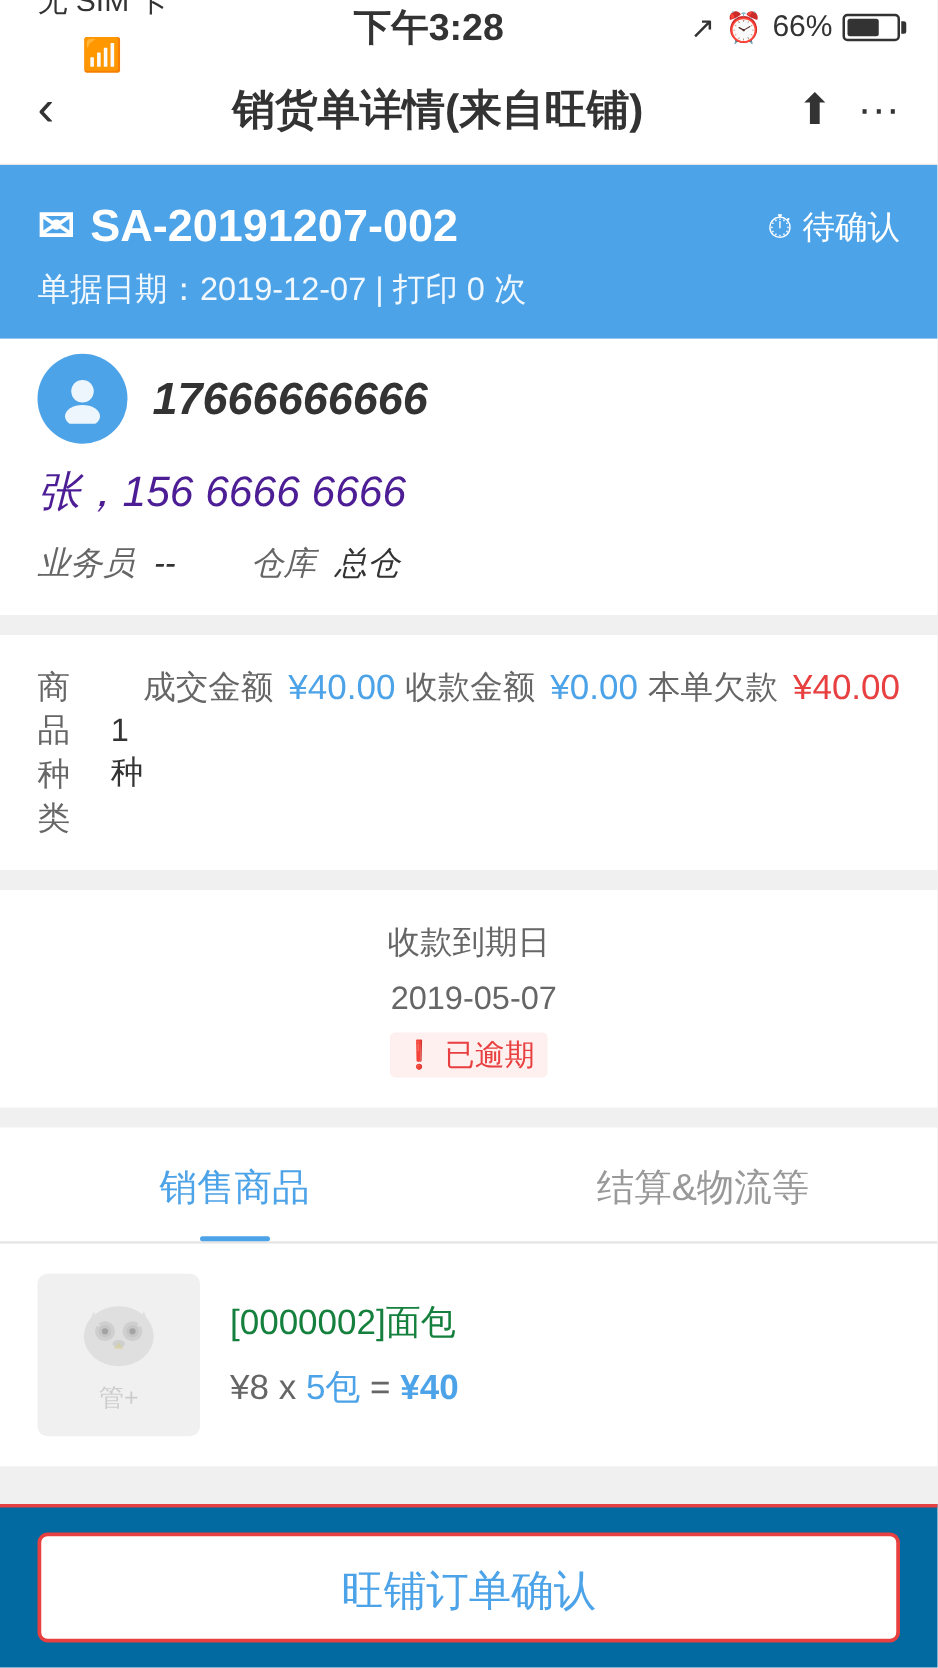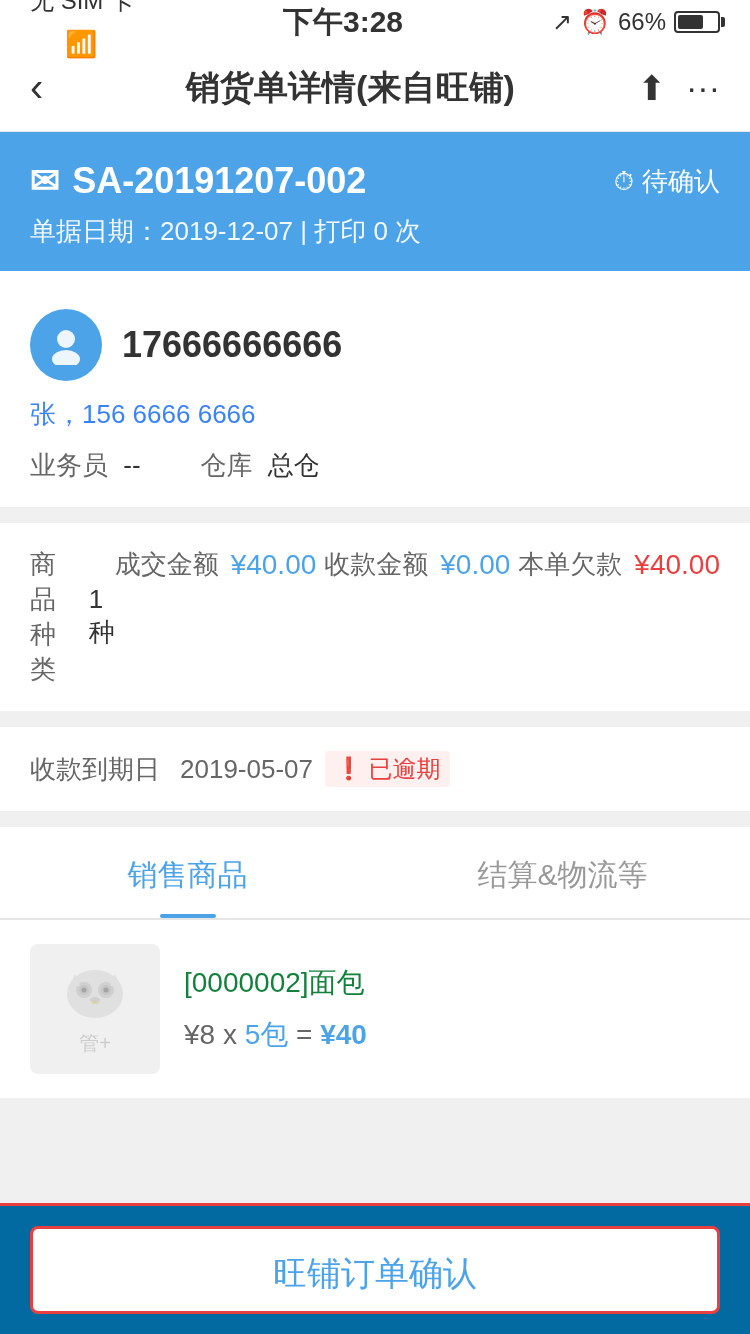--- a/index.html
+++ b/index.html
@@ -107,21 +107,22 @@
     }
 
     
     .section {
       background: #fff;
       margin-bottom: 16px;
     }
 
     
     .customer-section {
-      padding: 38px 30px 24px;
+      padding: 12px 30px 24px;
+      font-style: italic;
     }
     .customer-row {
       display: flex;
       align-items: center;
       gap: 20px;
       margin-bottom: 16px;
     }
     .avatar {
       width: 72px; height: 72px;
       border-radius: 50%;
@@ -129,22 +130,22 @@
       display: flex; align-items: center; justify-content: center;
       color: #fff; font-size: 40px;
       flex-shrink: 0;
     }
     .customer-phone {
       font-size: 36px;
       font-weight: 600;
       color: #333;
     }
     .customer-detail {
-      font-size: 26px;
-      color: #3b82f6;
+      font-size: 34px;
+      color: #4c1d95;
       margin-bottom: 16px;
       padding-left: 0;
     }
     .customer-meta {
       display: flex;
       align-items: center;
       font-size: 26px;
       color: #666;
     }
     .meta-item { margin-right: 60px; }
@@ -171,21 +172,21 @@
     }
     .amount-label { color: #666; }
     .amount-value-blue { color: #4da3e8; font-size: 28px; }
     .amount-value-red { color: #e84040; font-size: 28px; }
 
     
     .due-section {
       padding: 24px 30px;
       font-size: 26px;
       color: #666;
-      display: flex; align-items: center; gap: 12px;
+      display: flex; align-items: center; gap: 12px; flex-direction: column;
     }
     .overdue-badge {
       background: #fff0f0;
       color: #e84040;
       border-radius: 4px;
       padding: 2px 10px;
       font-size: 24px;
       display: flex; align-items: center; gap: 6px;
     }
     .overdue-dot { color: #e84040; font-size: 22px; }

